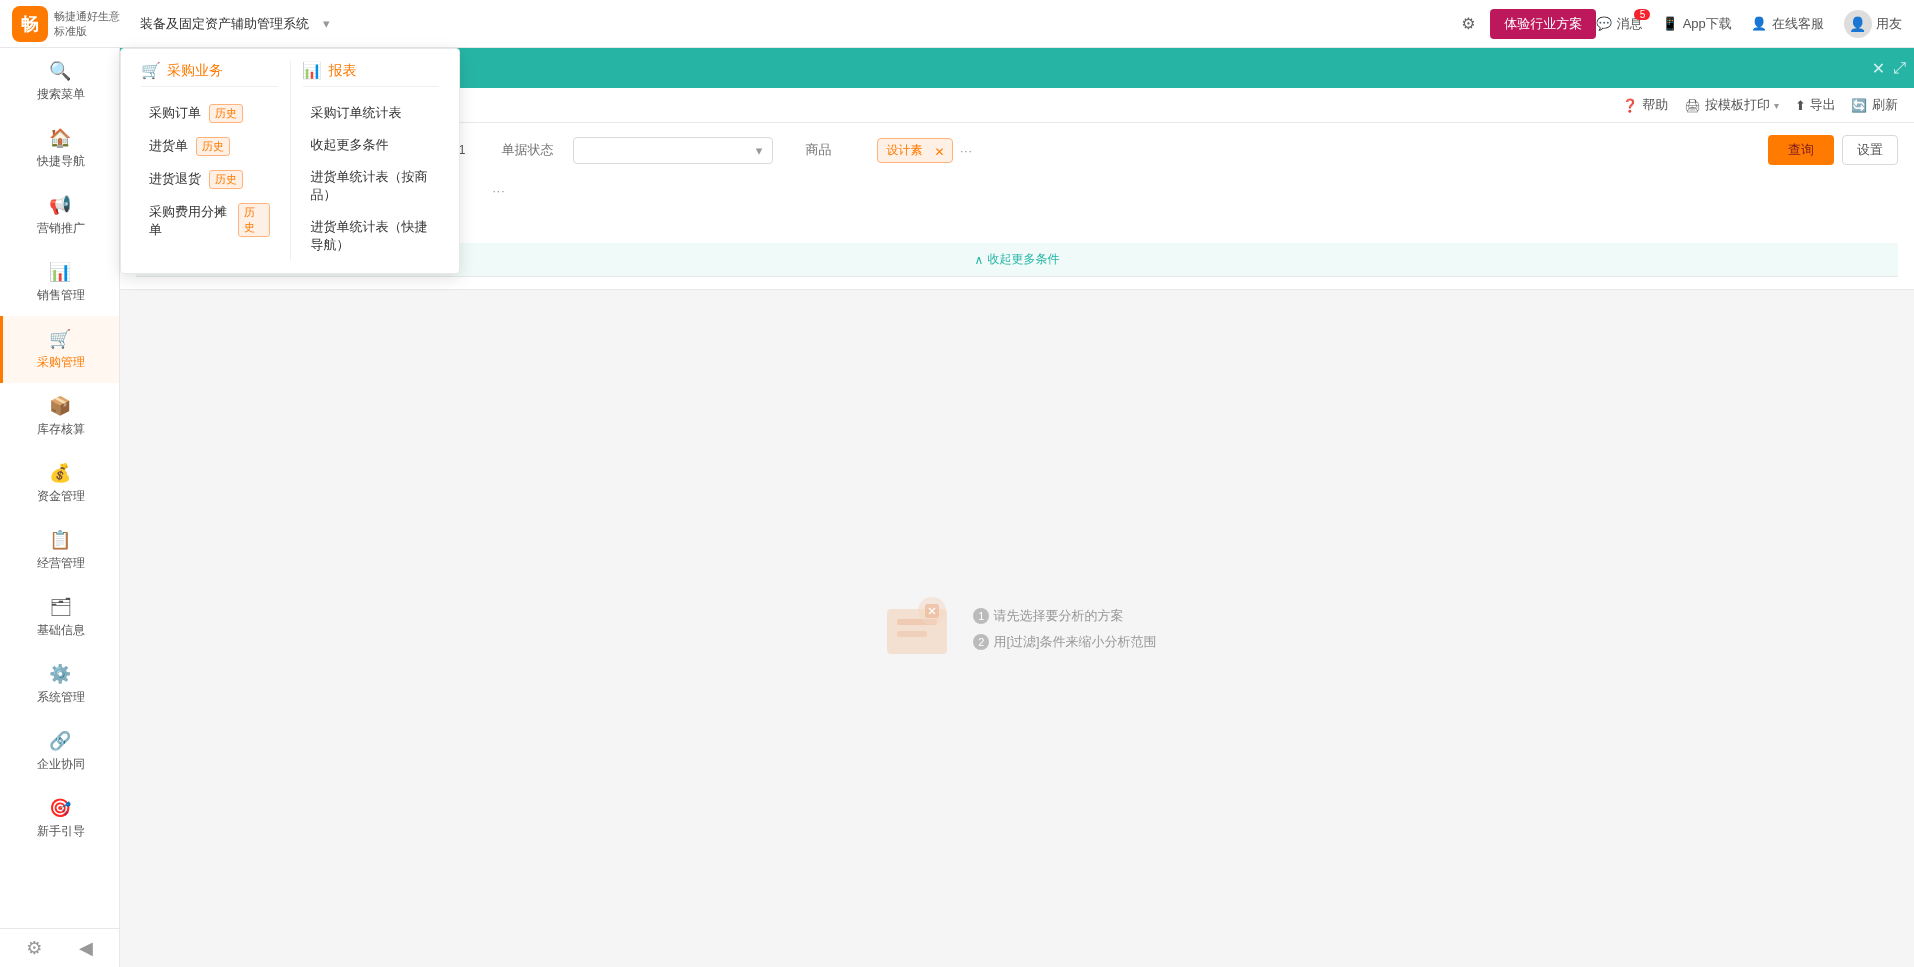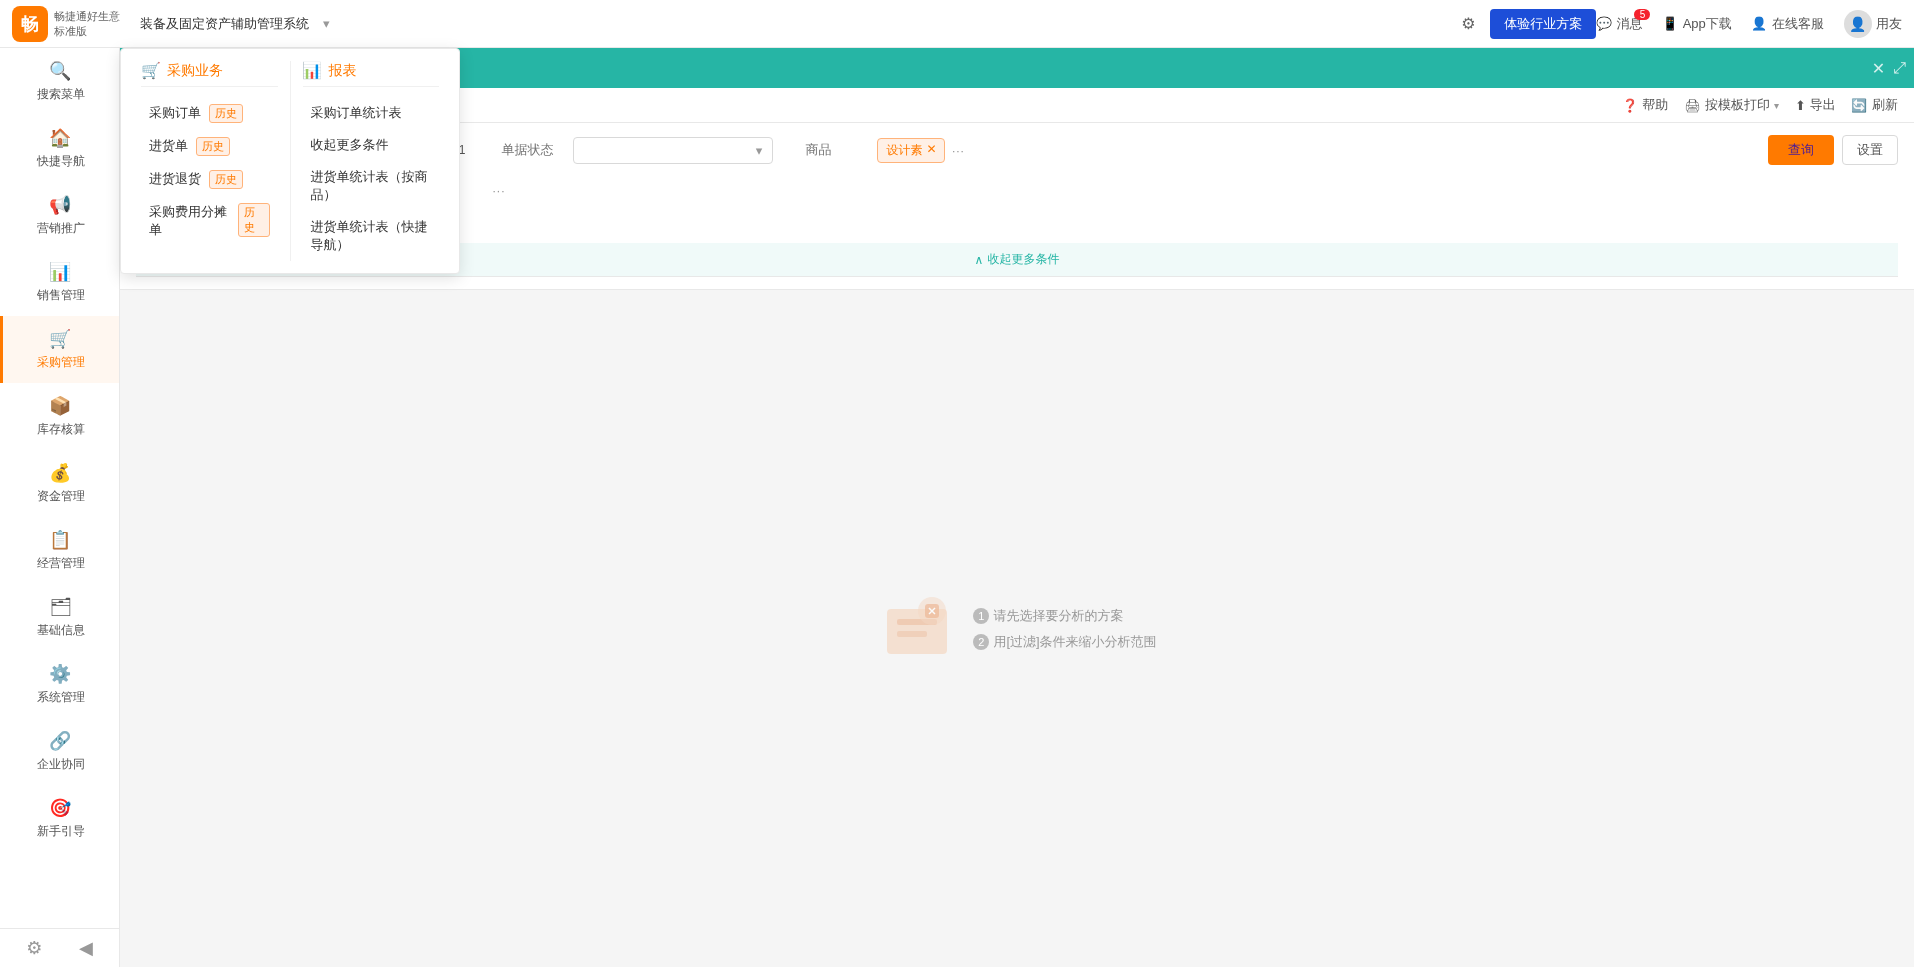--- a/index.html
+++ b/index.html
@@ -56,21 +56,21 @@
       width: 28px;
       height: 28px;
       display: flex;
       align-items: center;
       justify-content: center;
       color: #666;
       cursor: pointer;
       font-size: 16px;
     }
     .header-solution-btn {
-      background: #1d4ed8;
+      background: #be185d;
       color: #fff;
       border: none;
       padding: 6px 14px;
       border-radius: 4px;
       cursor: pointer;
       font-size: 13px;
       margin-left: 8px;
     }
     .header-right {
       display: flex;
@@ -240,46 +240,46 @@
       align-items: center;
       gap: 6px;
       min-width: 160px;
     }
     .filter-input .arrow {
       color: #999;
       margin-left: auto;
     }
     .filter-tag {
       display: inline-flex;
-      align-items: flex-start;
+      align-items: flex-end;
       background: #fff0e6;
       border: 1px solid #ffb37a;
       border-radius: 4px;
       padding: 3px 8px;
       font-size: 12px;
       color: #ff7a00;
-      gap: 4px;
+      gap: 12px;
     }
     .filter-tag .remove {
       cursor: pointer;
       color: #ff7a00;
     }
     .filter-dots {
       color: #999;
       cursor: pointer;
     }
     .filter-actions {
       display: flex;
       align-items: center;
       gap: 8px;
       margin-left: auto;
     }
     .btn-primary {
       background: #ff7a00;
-      color: #4c1d95;
+      color: #7f1d1d;
       border: none;
       padding: 6px 20px;
       border-radius: 4px;
       cursor: pointer;
       font-size: 13px;
     }
     .btn-default {
       background: #fff;
       color: #555;
       border: 1px solid #d9d9d9;

